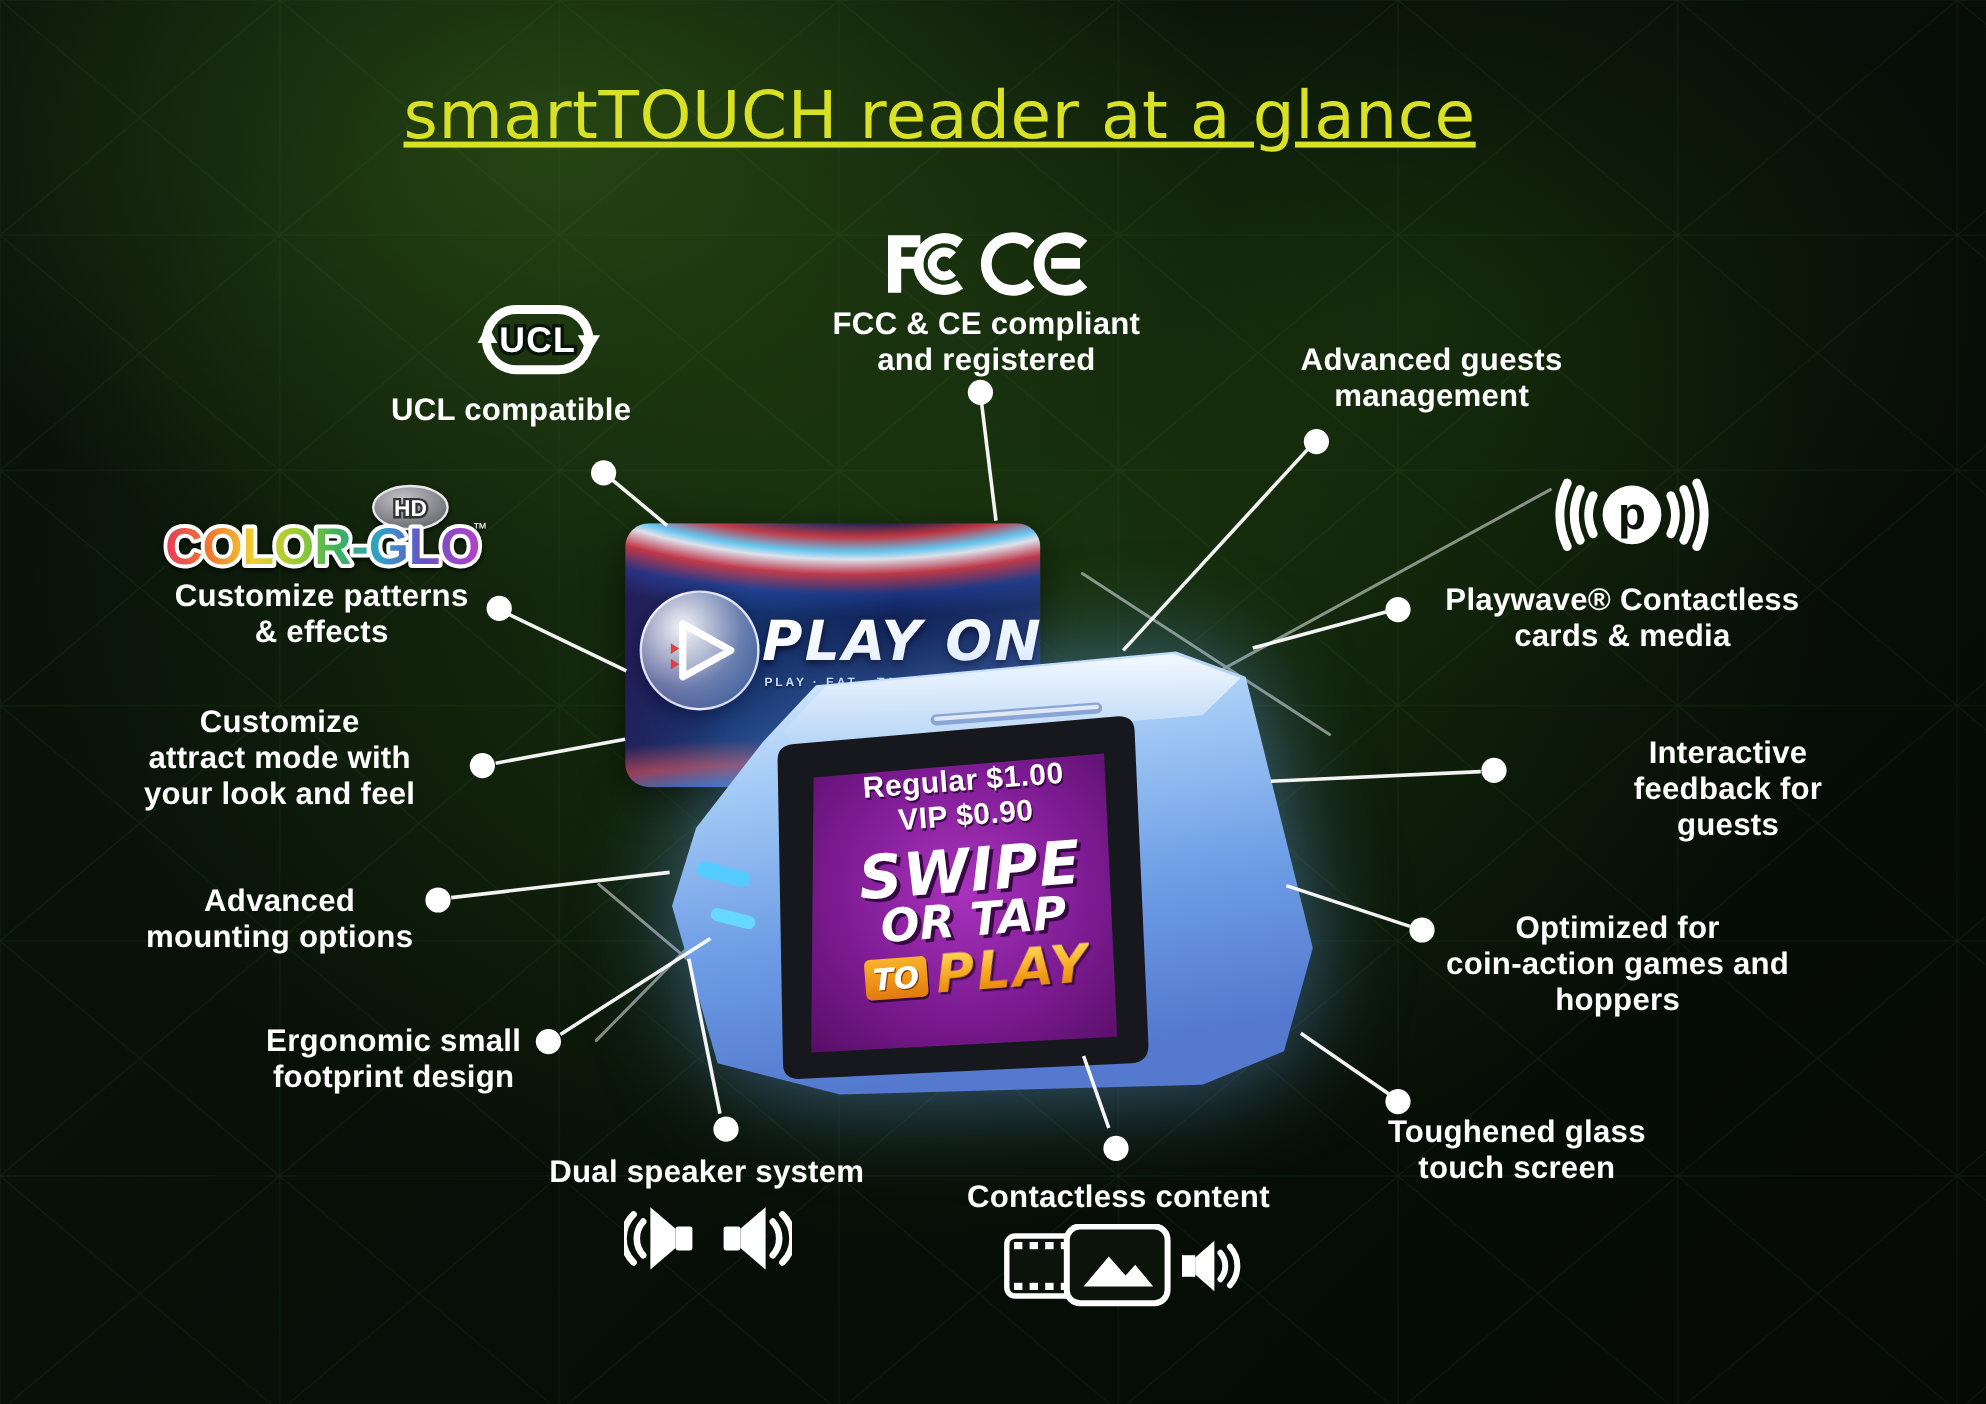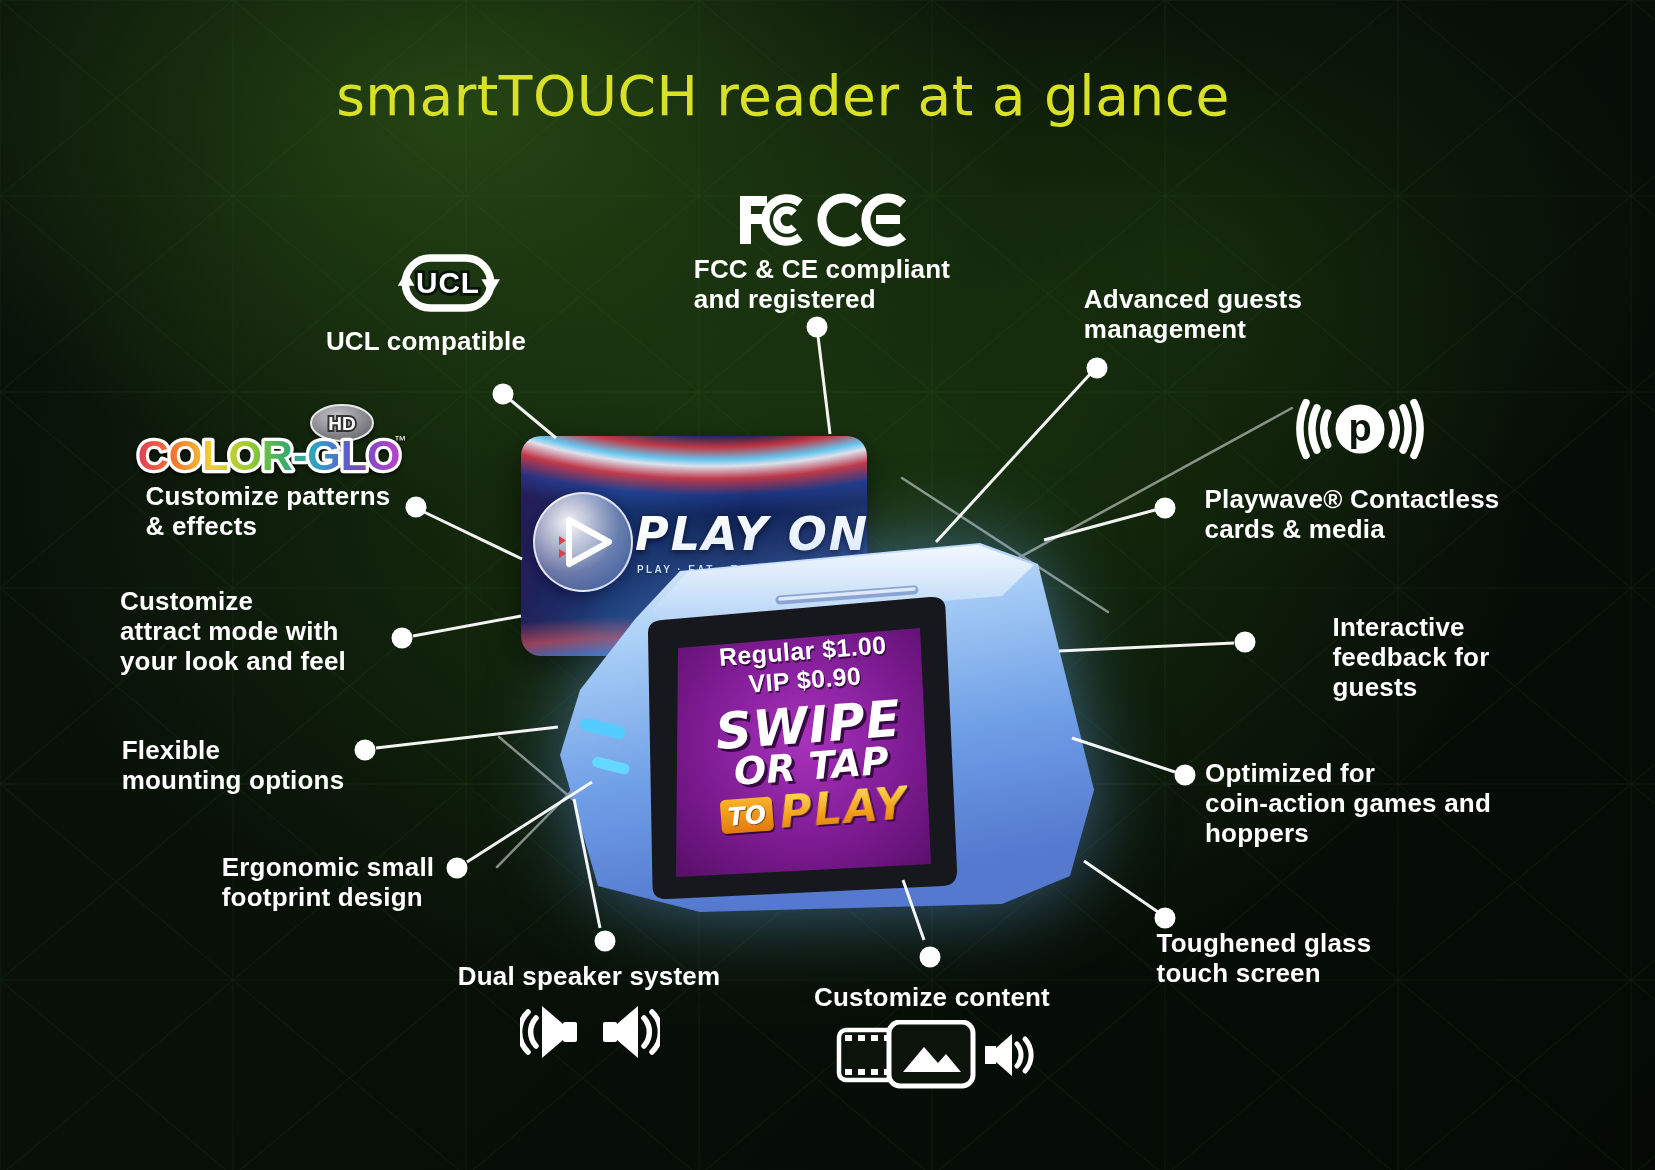--- a/index.html
+++ b/index.html
@@ -15,26 +15,26 @@
   svg{display:block}
   .layer{position:absolute;left:0;top:0;z-index:0}
   .mesh{z-index:1;opacity:.14}
   .decor{z-index:3}
   .device-svg{z-index:15;filter:drop-shadow(0 0 40px rgba(108,170,255,.5))}
   .connectors{z-index:25}
 
   .title{
     position:absolute;left:783px;top:66px;transform:translateX(-50%);
     font:400 55px/60px "DejaVu Sans","Liberation Sans",sans-serif;
-    color:#d8e125;letter-spacing:.5px;white-space:nowrap;z-index:40;
+    color:#d8e125;letter-spacing:.5px;white-space:nowrap;z-index:40;text-decoration:underline;
   }
   .callout{
     position:absolute;transform:translateX(-50%);z-index:40;
     color:#fff;font:700 26px/30px "Liberation Sans",sans-serif;
-    text-align:left;white-space:pre-line;letter-spacing:.2px;
+    text-align:center;white-space:pre-line;letter-spacing:.2px;
   }
   .icon-abs{position:absolute;z-index:40}
 
   
   .card{
     position:absolute;left:521px;top:436px;width:346px;height:220px;border-radius:20px;
     z-index:10;overflow:hidden;box-shadow:0 10px 32px rgba(0,0,0,.55);
     background:
       radial-gradient(140% 95% at 55% -48%, rgba(0,0,0,0) 50%, rgba(240,60,60,.78) 56%, rgba(110,215,255,.9) 62%, rgba(248,250,255,.88) 65%, rgba(232,62,70,.8) 71%, rgba(50,90,210,.35) 79%, rgba(0,0,0,0) 88%),
       radial-gradient(130% 90% at 28% 155%, rgba(0,0,0,0) 52%, rgba(80,160,255,.5) 61%, rgba(255,85,80,.55) 70%, rgba(0,0,0,0) 81%),
@@ -197,25 +197,25 @@
 management</div>
   <div class="callout" style="left:1352px;top:484px">Playwave® Contactless
 cards &amp; media</div>
   <div class="callout" style="left:1440px;top:612px">Interactive
 feedback for guests</div>
   <div class="callout" style="left:1348px;top:758px">Optimized for
 coin-action games and
 hoppers</div>
   <div class="callout" style="left:1264px;top:928px">Toughened glass
 touch screen</div>
-  <div class="callout" style="left:932px;top:982px">Customize content</div>
+  <div class="callout" style="left:932px;top:982px">Contactless content</div>
   <div class="callout" style="left:589px;top:961px">Dual speaker system</div>
   <div class="callout" style="left:328px;top:852px">Ergonomic small
 footprint design</div>
-  <div class="callout" style="left:233px;top:735px">Flexible
+  <div class="callout" style="left:233px;top:735px">Advanced
 mounting options</div>
   <div class="callout" style="left:233px;top:586px">Customize
 attract mode with
 your look and feel</div>
   <div class="callout" style="left:268px;top:481px">Customize patterns
 &amp; effects</div>
 
   <svg class="icon-abs" style="left:396px;top:246px" width="104" height="74" viewBox="-8 0 112 74">
     <rect x="2" y="10" width="92" height="54" rx="27" fill="none" stroke="#fff" stroke-width="8"></rect>
     <polygon points="84,33 104,33 94,50" fill="#fff"></polygon>

